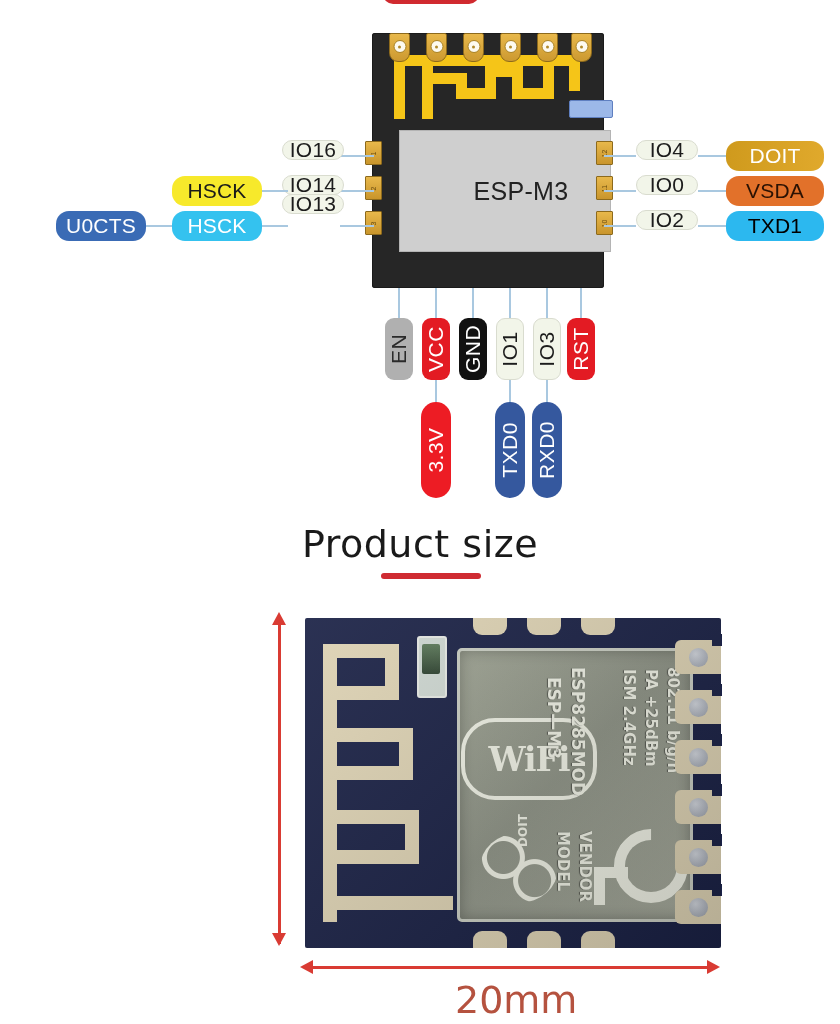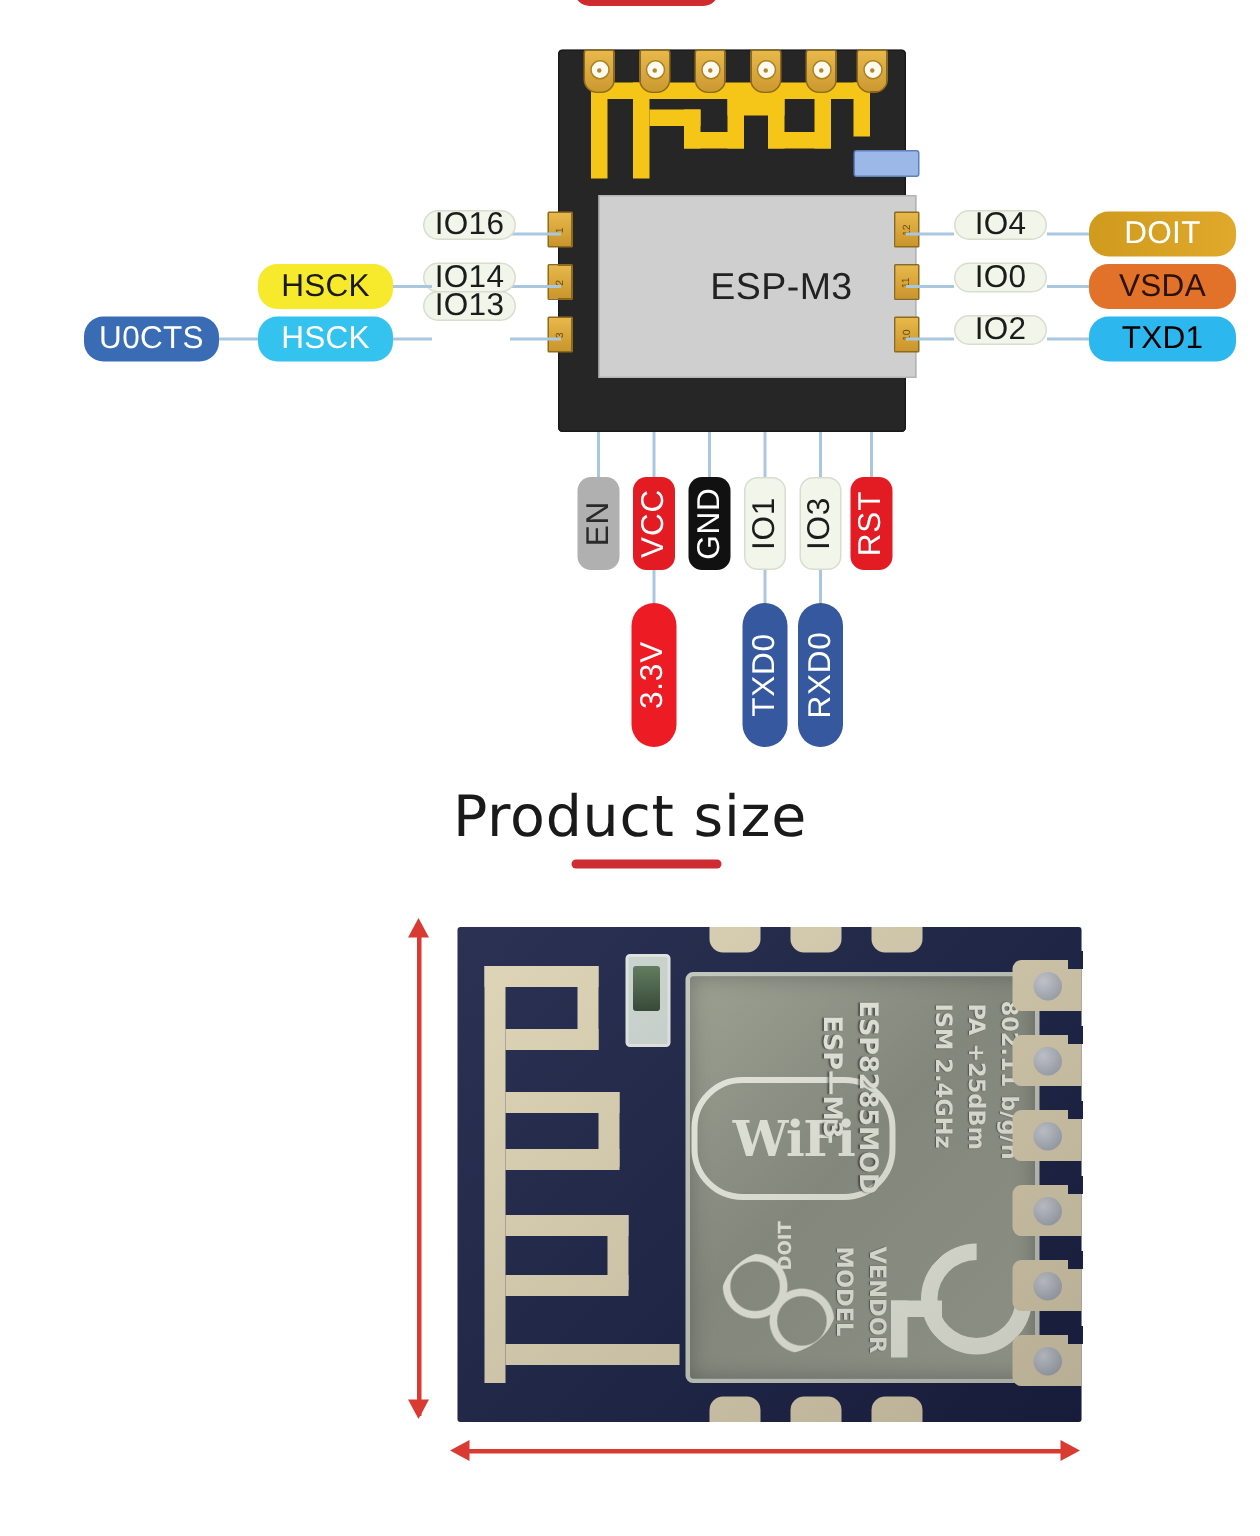--- a/index.html
+++ b/index.html
@@ -607,14 +607,15 @@
     </div>
   </div>
 
   <div class="arrow-up"></div>
   <div class="dim-line-v"></div>
   <div class="arrow-down"></div>
 
   <div class="arrow-left"></div>
   <div class="dim-line-h"></div>
   <div class="arrow-right"></div>
+  <div class="dim-label dim-h-label">20mm</div>
 
 </div>
 
 </body></html>

